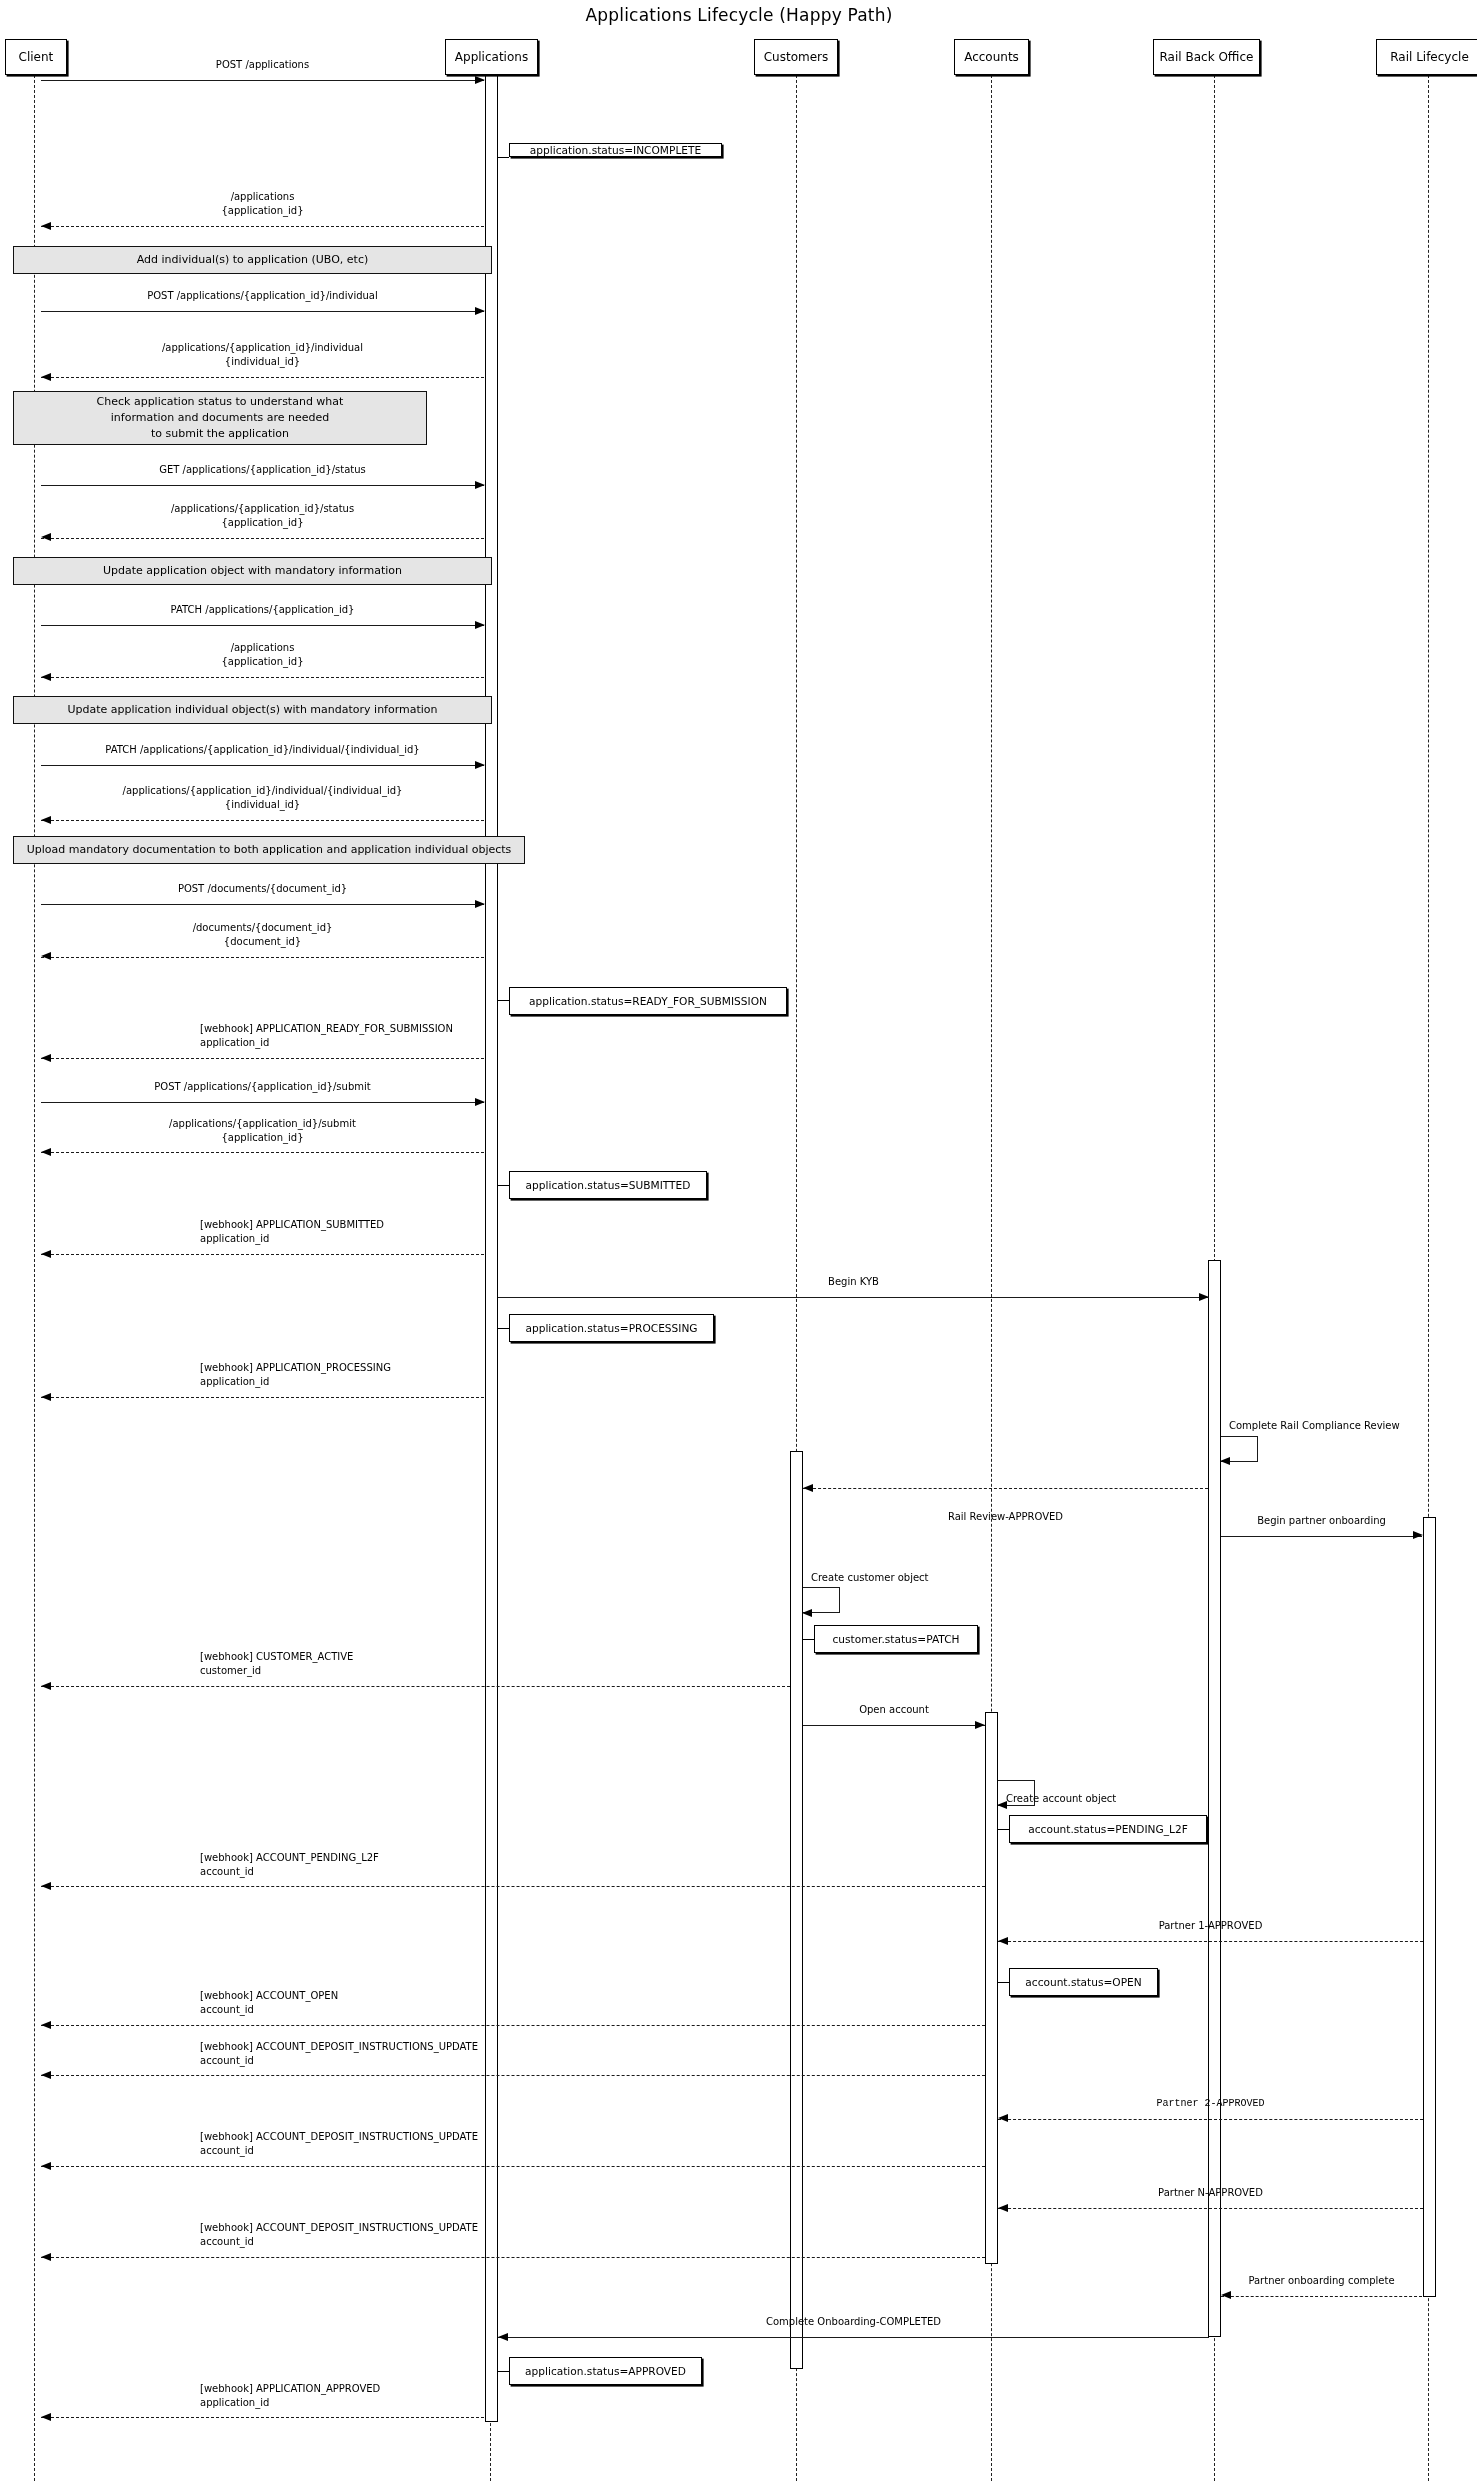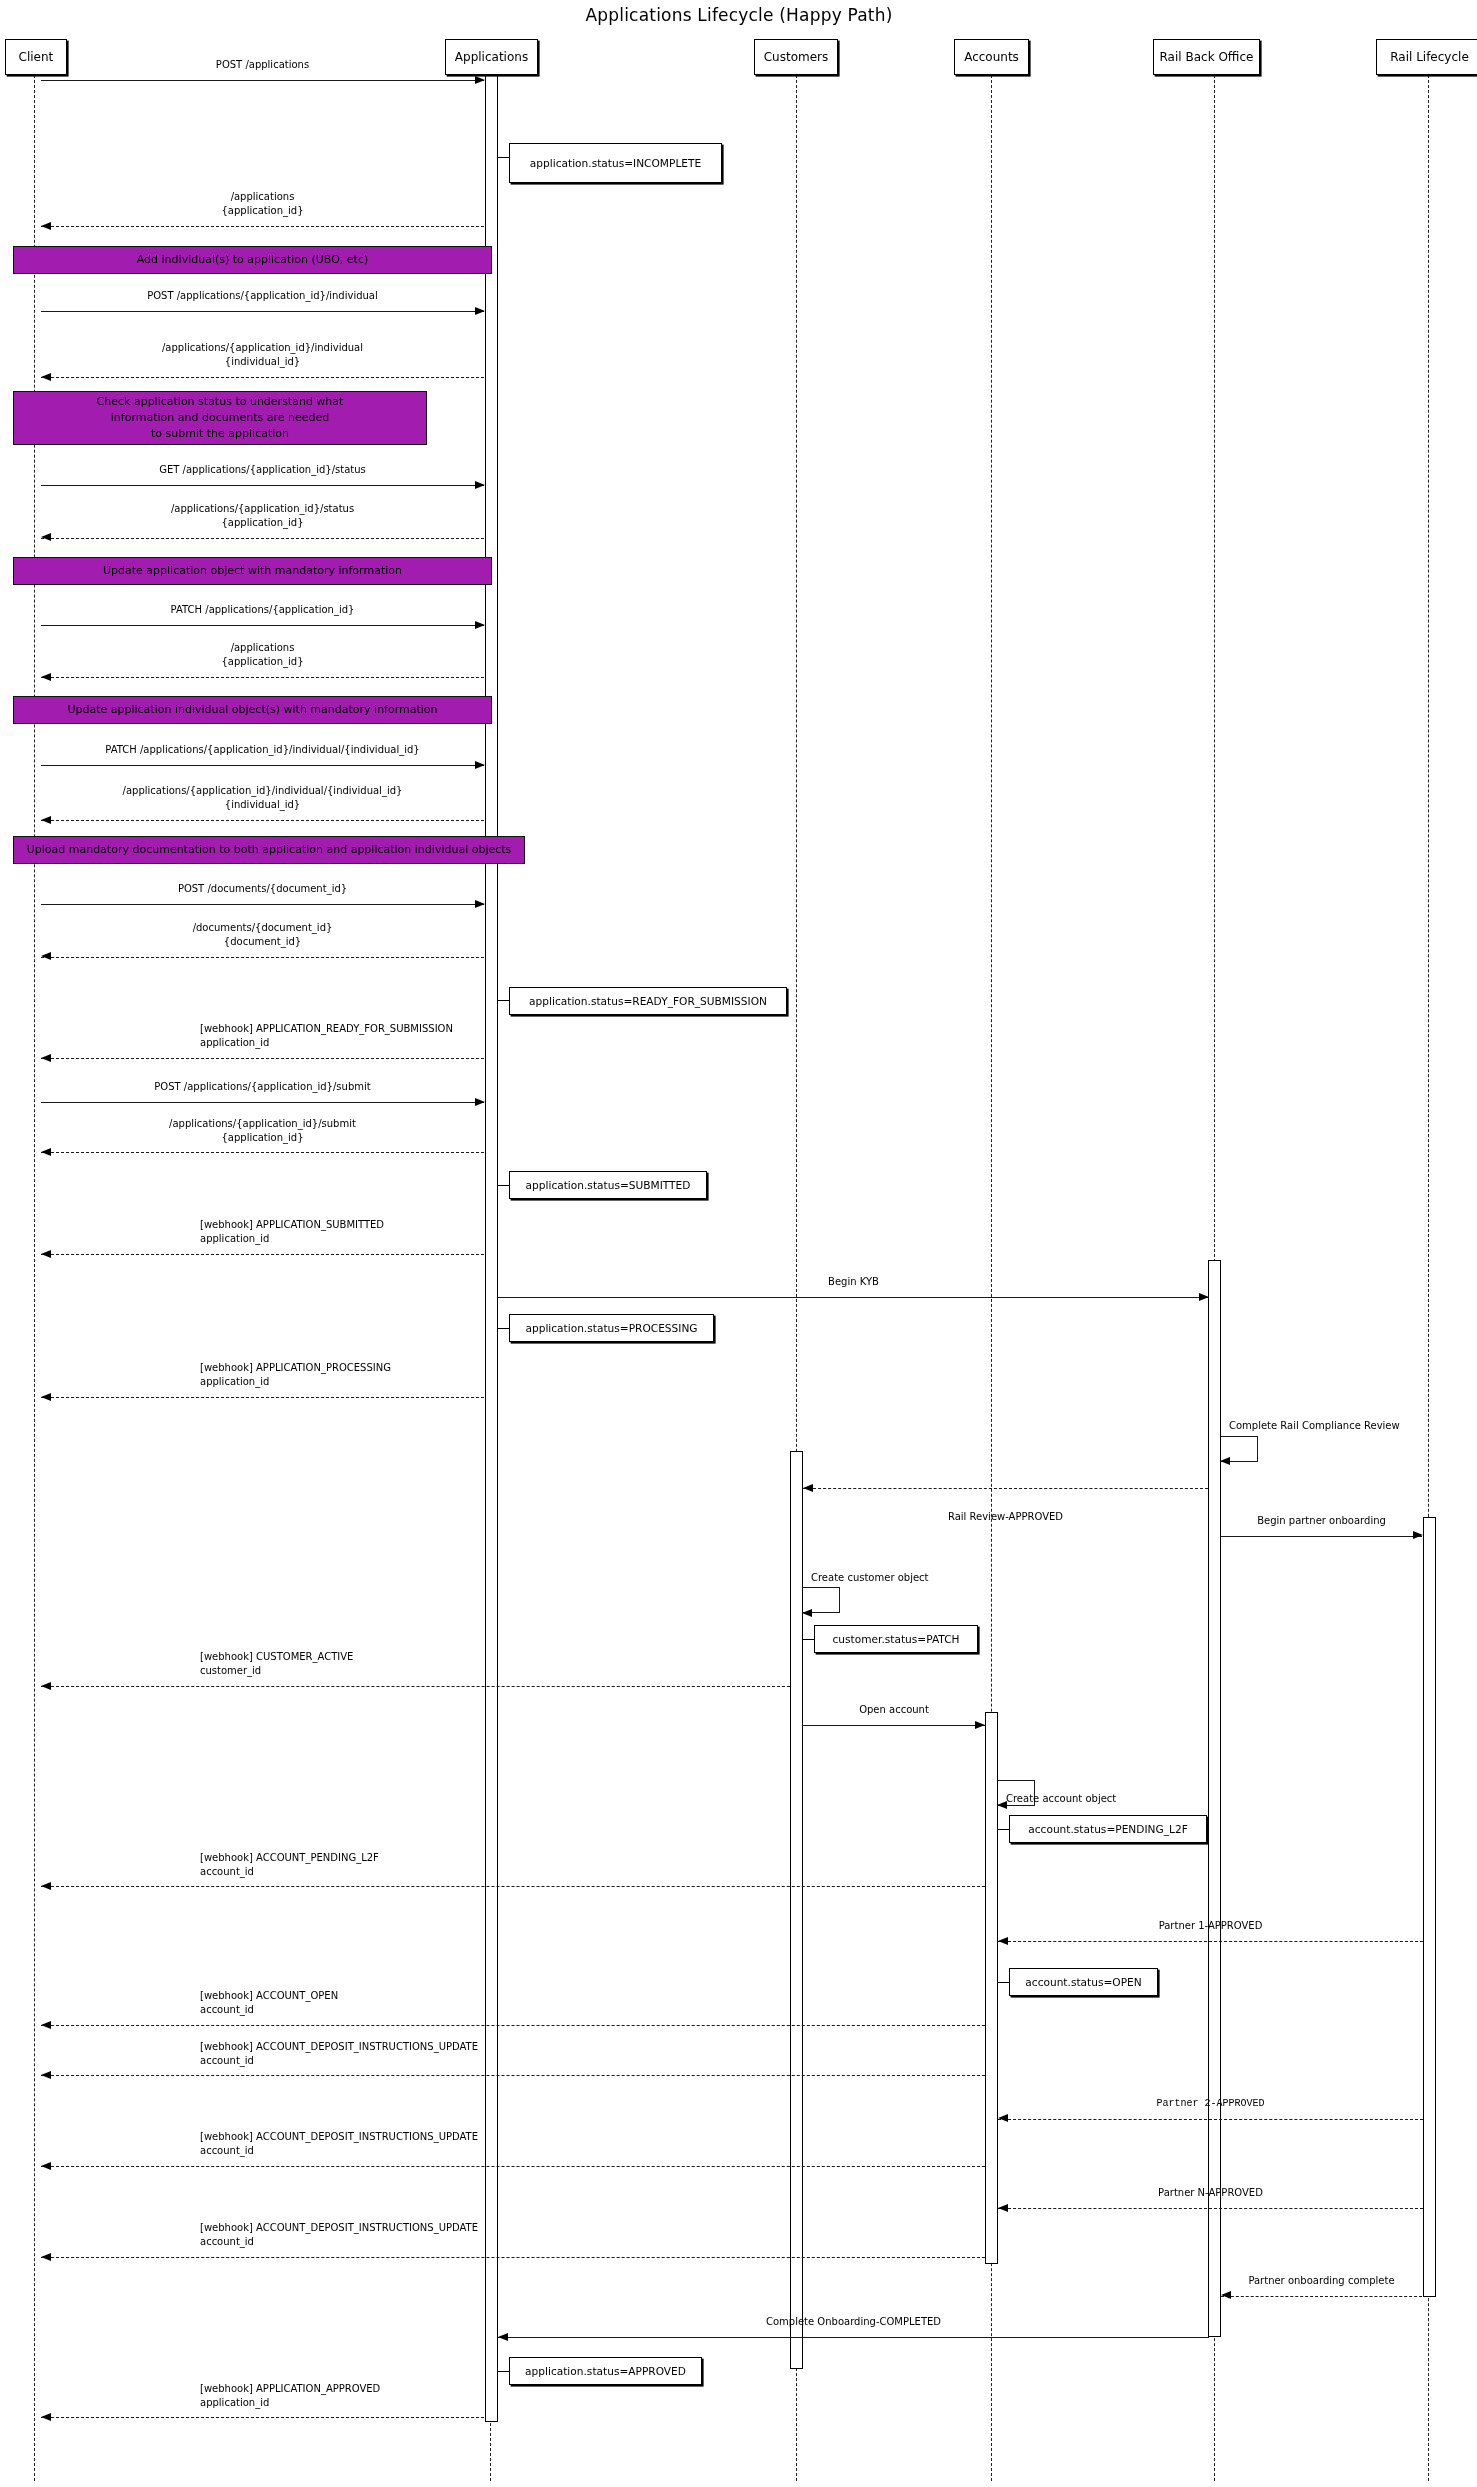--- a/index.html
+++ b/index.html
@@ -63,21 +63,21 @@
     background:#ffffff;border:1.6px solid #000000;
     box-shadow:1.6px 1.6px 0 0 #000000;
     display:flex;align-items:center;justify-content:center;
     font-size:10.6px;color:#000;white-space:nowrap;padding:0 11.4px;
   }
   .note-stem{position:absolute;height:0;border-top:1.6px solid #000;}
 
   
   .banner{
     position:absolute;box-sizing:border-box;
-    background:#a21caf;border:1.2px solid #111111;
+    background:#e5e5e5;border:1.2px solid #111111;
     display:flex;align-items:center;justify-content:center;
     font-size:11px;color:#000;text-align:center;line-height:1.45;
     white-space:pre-line;
   }
 </style>
 </head>
 <body>
 
 <div id="canvas">
   <div class="diagram-title">Applications Lifecycle (Happy Path)</div>
@@ -112,21 +112,21 @@
         <span>Rail Lifecycle</span>
       </div>
       <div class="banner" style="left: 13px; top: 246px; width: 479px; height: 28px;">Add individual(s) to application (UBO, etc)</div>
       <div class="banner" style="left: 13px; top: 391px; width: 414px; height: 54px;">Check application status to understand what
 information and documents are needed
 to submit the application</div>
       <div class="banner" style="left: 13px; top: 557px; width: 479px; height: 28px;">Update application object with mandatory information</div>
       <div class="banner" style="left: 13px; top: 696px; width: 479px; height: 28px;">Update application individual object(s) with mandatory information</div>
       <div class="banner" style="left: 13px; top: 836px; width: 512px; height: 28px;">Upload mandatory documentation to both application and application individual objects</div>
       <div class="note-stem" style="left: 498px; top: 157px; width: 11.4px;"></div>
-      <div class="note" style="left: 509px; top: 143px; width: 213px; height: 40px;">application.status=INCOMPLETE</div>
+      <div class="note" style="left: 509px; top: 143px; width: 213px; height: 14px;">application.status=INCOMPLETE</div>
       <div class="note-stem" style="left: 498px; top: 1000px; width: 11.4px;"></div>
       <div class="note" style="left: 509px; top: 987px; width: 278px; height: 28px;">application.status=READY_FOR_SUBMISSION</div>
       <div class="note-stem" style="left: 498px; top: 1185px; width: 11.4px;"></div>
       <div class="note" style="left: 509px; top: 1171px; width: 198px; height: 28px;">application.status=SUBMITTED</div>
       <div class="note-stem" style="left: 498px; top: 1328px; width: 11.4px;"></div>
       <div class="note" style="left: 509px; top: 1314px; width: 205px; height: 28px;">application.status=PROCESSING</div>
       <div class="note-stem" style="left: 803px; top: 1639px; width: 11.4px;"></div>
       <div class="note" style="left: 814px; top: 1625px; width: 164px; height: 28px;">customer.status=PATCH</div>
       <div class="note-stem" style="left: 998px; top: 1829px; width: 11.4px;"></div>
       <div class="note" style="left: 1009px; top: 1815px; width: 198px; height: 28px;">account.status=PENDING_L2F</div>

